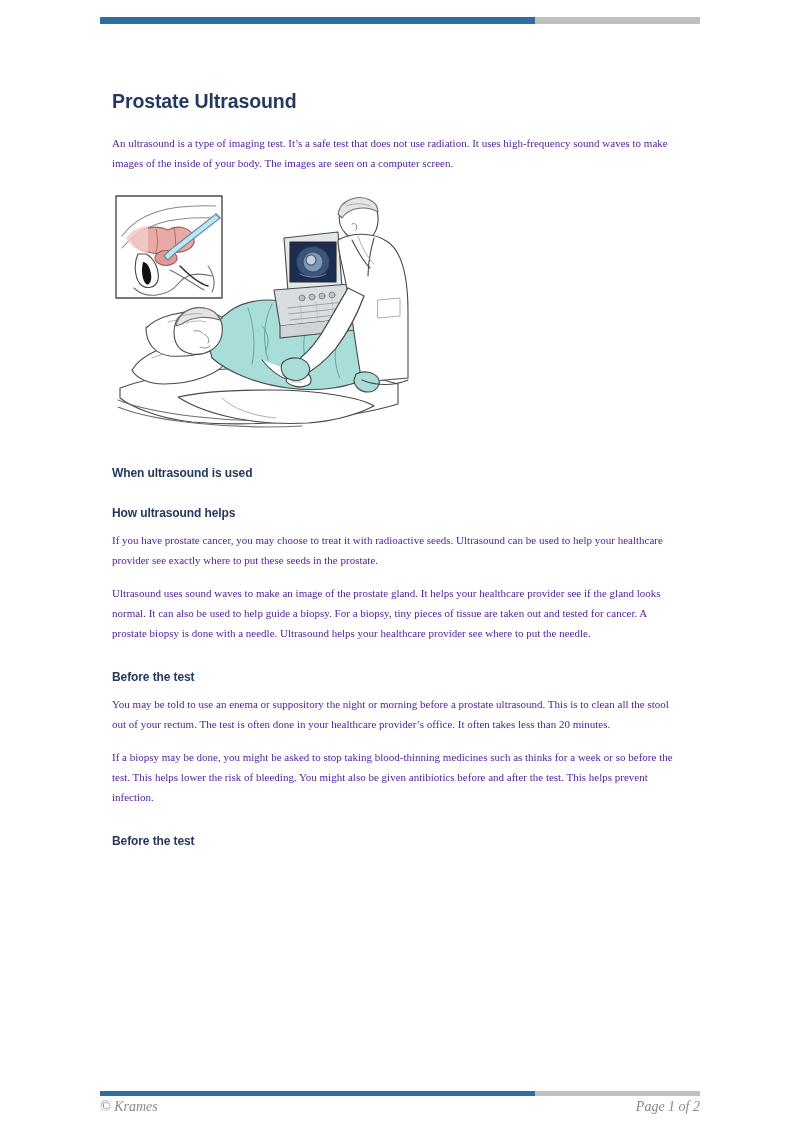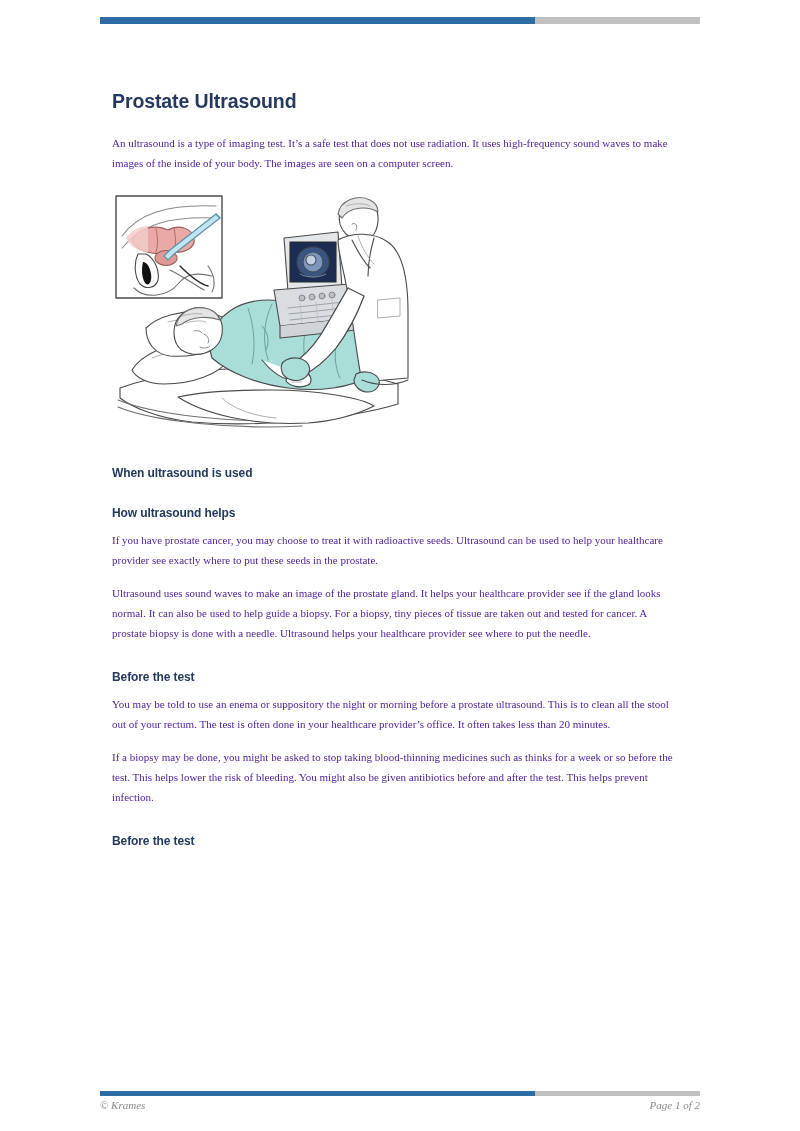--- a/index.html
+++ b/index.html
@@ -102,21 +102,21 @@
   .footer {
     position: absolute;
     left: 100px;
     top: 1099px;
     width: 600px;
     display: flex;
     justify-content: space-between;
     align-items: baseline;
     font-family: "Liberation Serif", "DejaVu Serif", serif;
     font-style: italic;
-    font-size: 11px;
+    font-size: 14px;
     color: #8a8a8a;
   }
   .footer .right { text-align: right; font-style: italic; }
 </style>
 </head>
 <body>
 
 <div class="page">
 
   <div class="top-rule">

